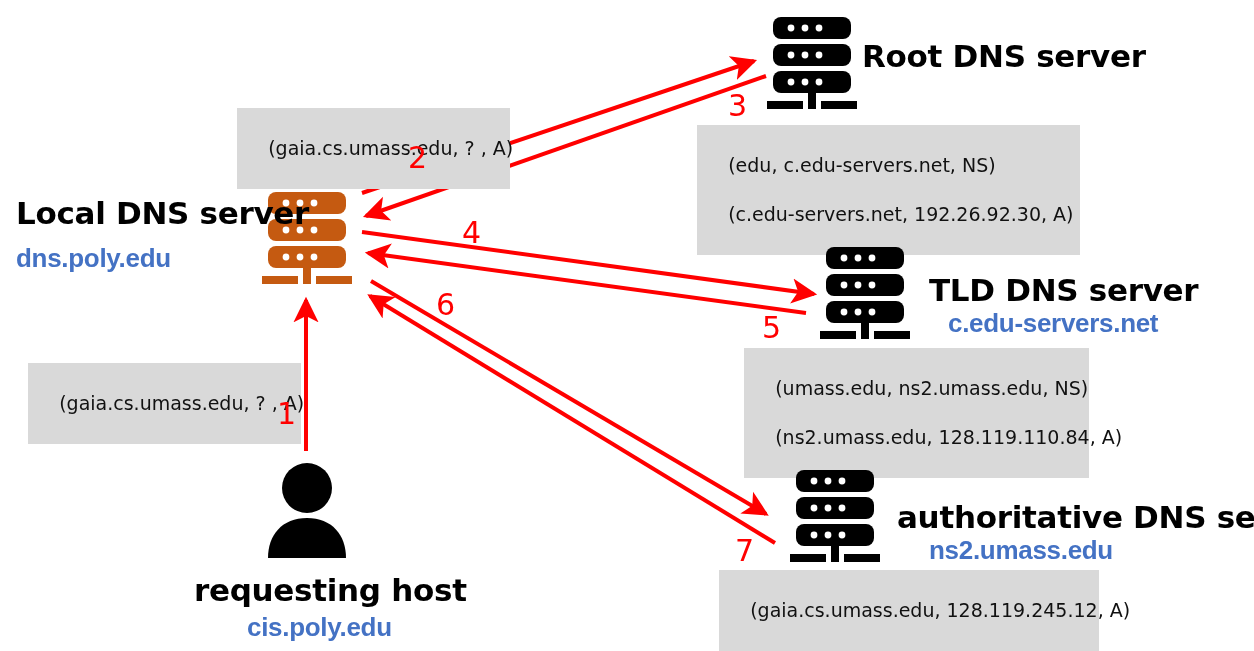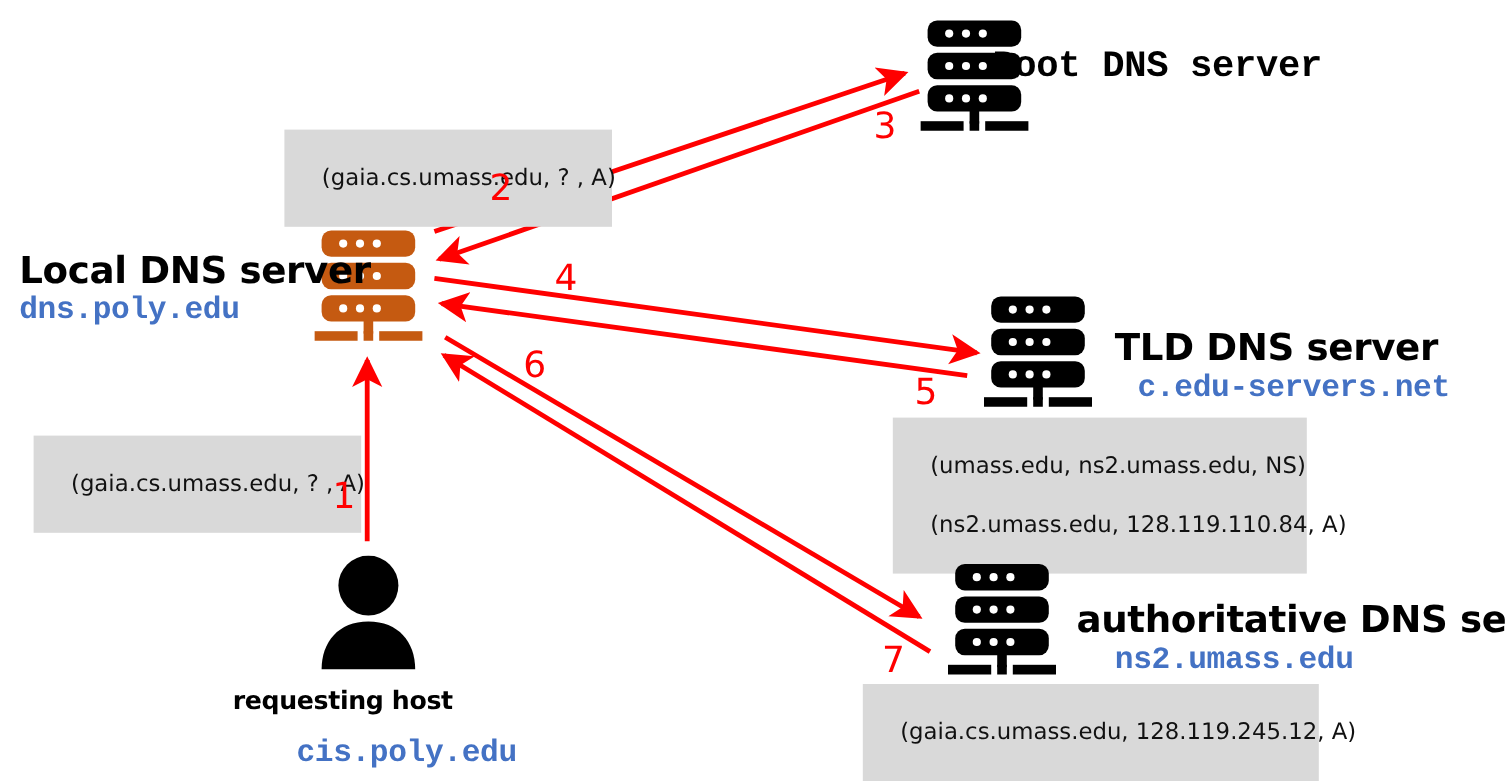--- a/index.html
+++ b/index.html
@@ -20,21 +20,21 @@
   .node-title{
     position:absolute;
     font-family:"DejaVu Sans", sans-serif;
     font-weight:bold;
     color:#000000;
     white-space:nowrap;
     letter-spacing:-0.3px;
   }
   .node-sub{
     position:absolute;
-    font-family:Liberation Mono, monospace;
+    font-family:Liberation Sans, sans-serif;
     font-weight:bold;
     color:#4472C4;
     white-space:nowrap;
     letter-spacing:-0.3px;
   }
   .msgbox{
     position:absolute;
     background:#D9D9D9;
     color:#111111;
     font-family:"DejaVu Sans", sans-serif;
@@ -94,21 +94,25 @@
         <circle cx="38" cy="15" r="3.4"></circle>
         <circle cx="52" cy="15" r="3.4"></circle>
       <circle cx="24" cy="42" r="3.4"></circle>
         <circle cx="38" cy="42" r="3.4"></circle>
         <circle cx="52" cy="42" r="3.4"></circle>
       <circle cx="24" cy="69" r="3.4"></circle>
         <circle cx="38" cy="69" r="3.4"></circle>
         <circle cx="52" cy="69" r="3.4"></circle>
     </g>
   </svg>
-  <div class="node-title" style="left:827px;top:38px;font-size:31px;font-family:Liberation Mono, monospace;">Root DNS server</div>
+  <div class="node-title" style="left:862px;top:38px;font-size:31px;">Root DNS server</div>
+  <div class="msgbox" style="left:697px;top:125px;width:383px;font-size:19px;">
+    <span>(edu, c.edu-servers.net, NS)</span><br>
+    <span>(c.edu-servers.net, 192.26.92.30, A)</span>
+  </div>
 
   <svg class="server-icon" style="left:820px;top:243px;" width="96" height="96" viewBox="0 0 96 96">
     <g fill="#000000">
       <rect x="6" y="4" width="78" height="22" rx="8"></rect>
       <rect x="6" y="31" width="78" height="22" rx="8"></rect>
       <rect x="6" y="58" width="78" height="22" rx="8"></rect>
       <rect x="41" y="79" width="8" height="11"></rect>
       <rect x="0" y="88" width="36" height="9"></rect>
       <rect x="41" y="88" width="8" height="9"></rect>
       <rect x="54" y="88" width="36" height="9"></rect>
@@ -175,31 +179,31 @@
         <circle cx="38" cy="15" r="3.4"></circle>
         <circle cx="52" cy="15" r="3.4"></circle>
       <circle cx="24" cy="42" r="3.4"></circle>
         <circle cx="38" cy="42" r="3.4"></circle>
         <circle cx="52" cy="42" r="3.4"></circle>
       <circle cx="24" cy="69" r="3.4"></circle>
         <circle cx="38" cy="69" r="3.4"></circle>
         <circle cx="52" cy="69" r="3.4"></circle>
     </g>
   </svg>
-  <div class="node-title" style="left:16px;top:195px;font-size:31px;margin-top:13px;">Local DNS server</div>
+  <div class="node-title" style="left:16px;top:195px;font-size:31px;">Local DNS server</div>
   <div class="node-sub" style="left:16px;top:243px;font-size:26px;">dns.poly.edu</div>
   <div class="msgbox" style="left:237px;top:108px;width:273px;font-size:19px;">
     <span>(gaia.cs.umass.edu, ? , A)</span>
   </div>
 
   <svg class="person-icon" style="left:262px;top:463px;" width="90" height="95" viewBox="0 0 90 95">
     <circle cx="45" cy="25" r="25" fill="#000000"></circle>
     <path d="M45,55 C20,55 6,72 6,95 L84,95 C84,72 70,55 45,55 Z" fill="#000000"></path>
   </svg>
-  <div class="node-title" style="left:194px;top:572px;font-size:21px;">requesting host</div>
+  <div class="node-title" style="left:194px;top:572px;font-size:31px;">requesting host</div>
   <div class="node-sub" style="left:220px;top:612px;font-size:26px;margin-left:27px;">cis.poly.edu</div>
   <div class="msgbox" style="left:28px;top:363px;width:273px;font-size:19px;">
     <span>(gaia.cs.umass.edu, ? , A)</span>
   </div>
 
   <div class="steplabel" style="left:277px;top:396px;font-size:30px;">1</div>
   <div class="steplabel" style="left:408px;top:140px;font-size:30px;">2</div>
   <div class="steplabel" style="left:728px;top:88px;font-size:30px;">3</div>
   <div class="steplabel" style="left:462px;top:215px;font-size:30px;">4</div>
   <div class="steplabel" style="left:762px;top:310px;font-size:30px;">5</div>

